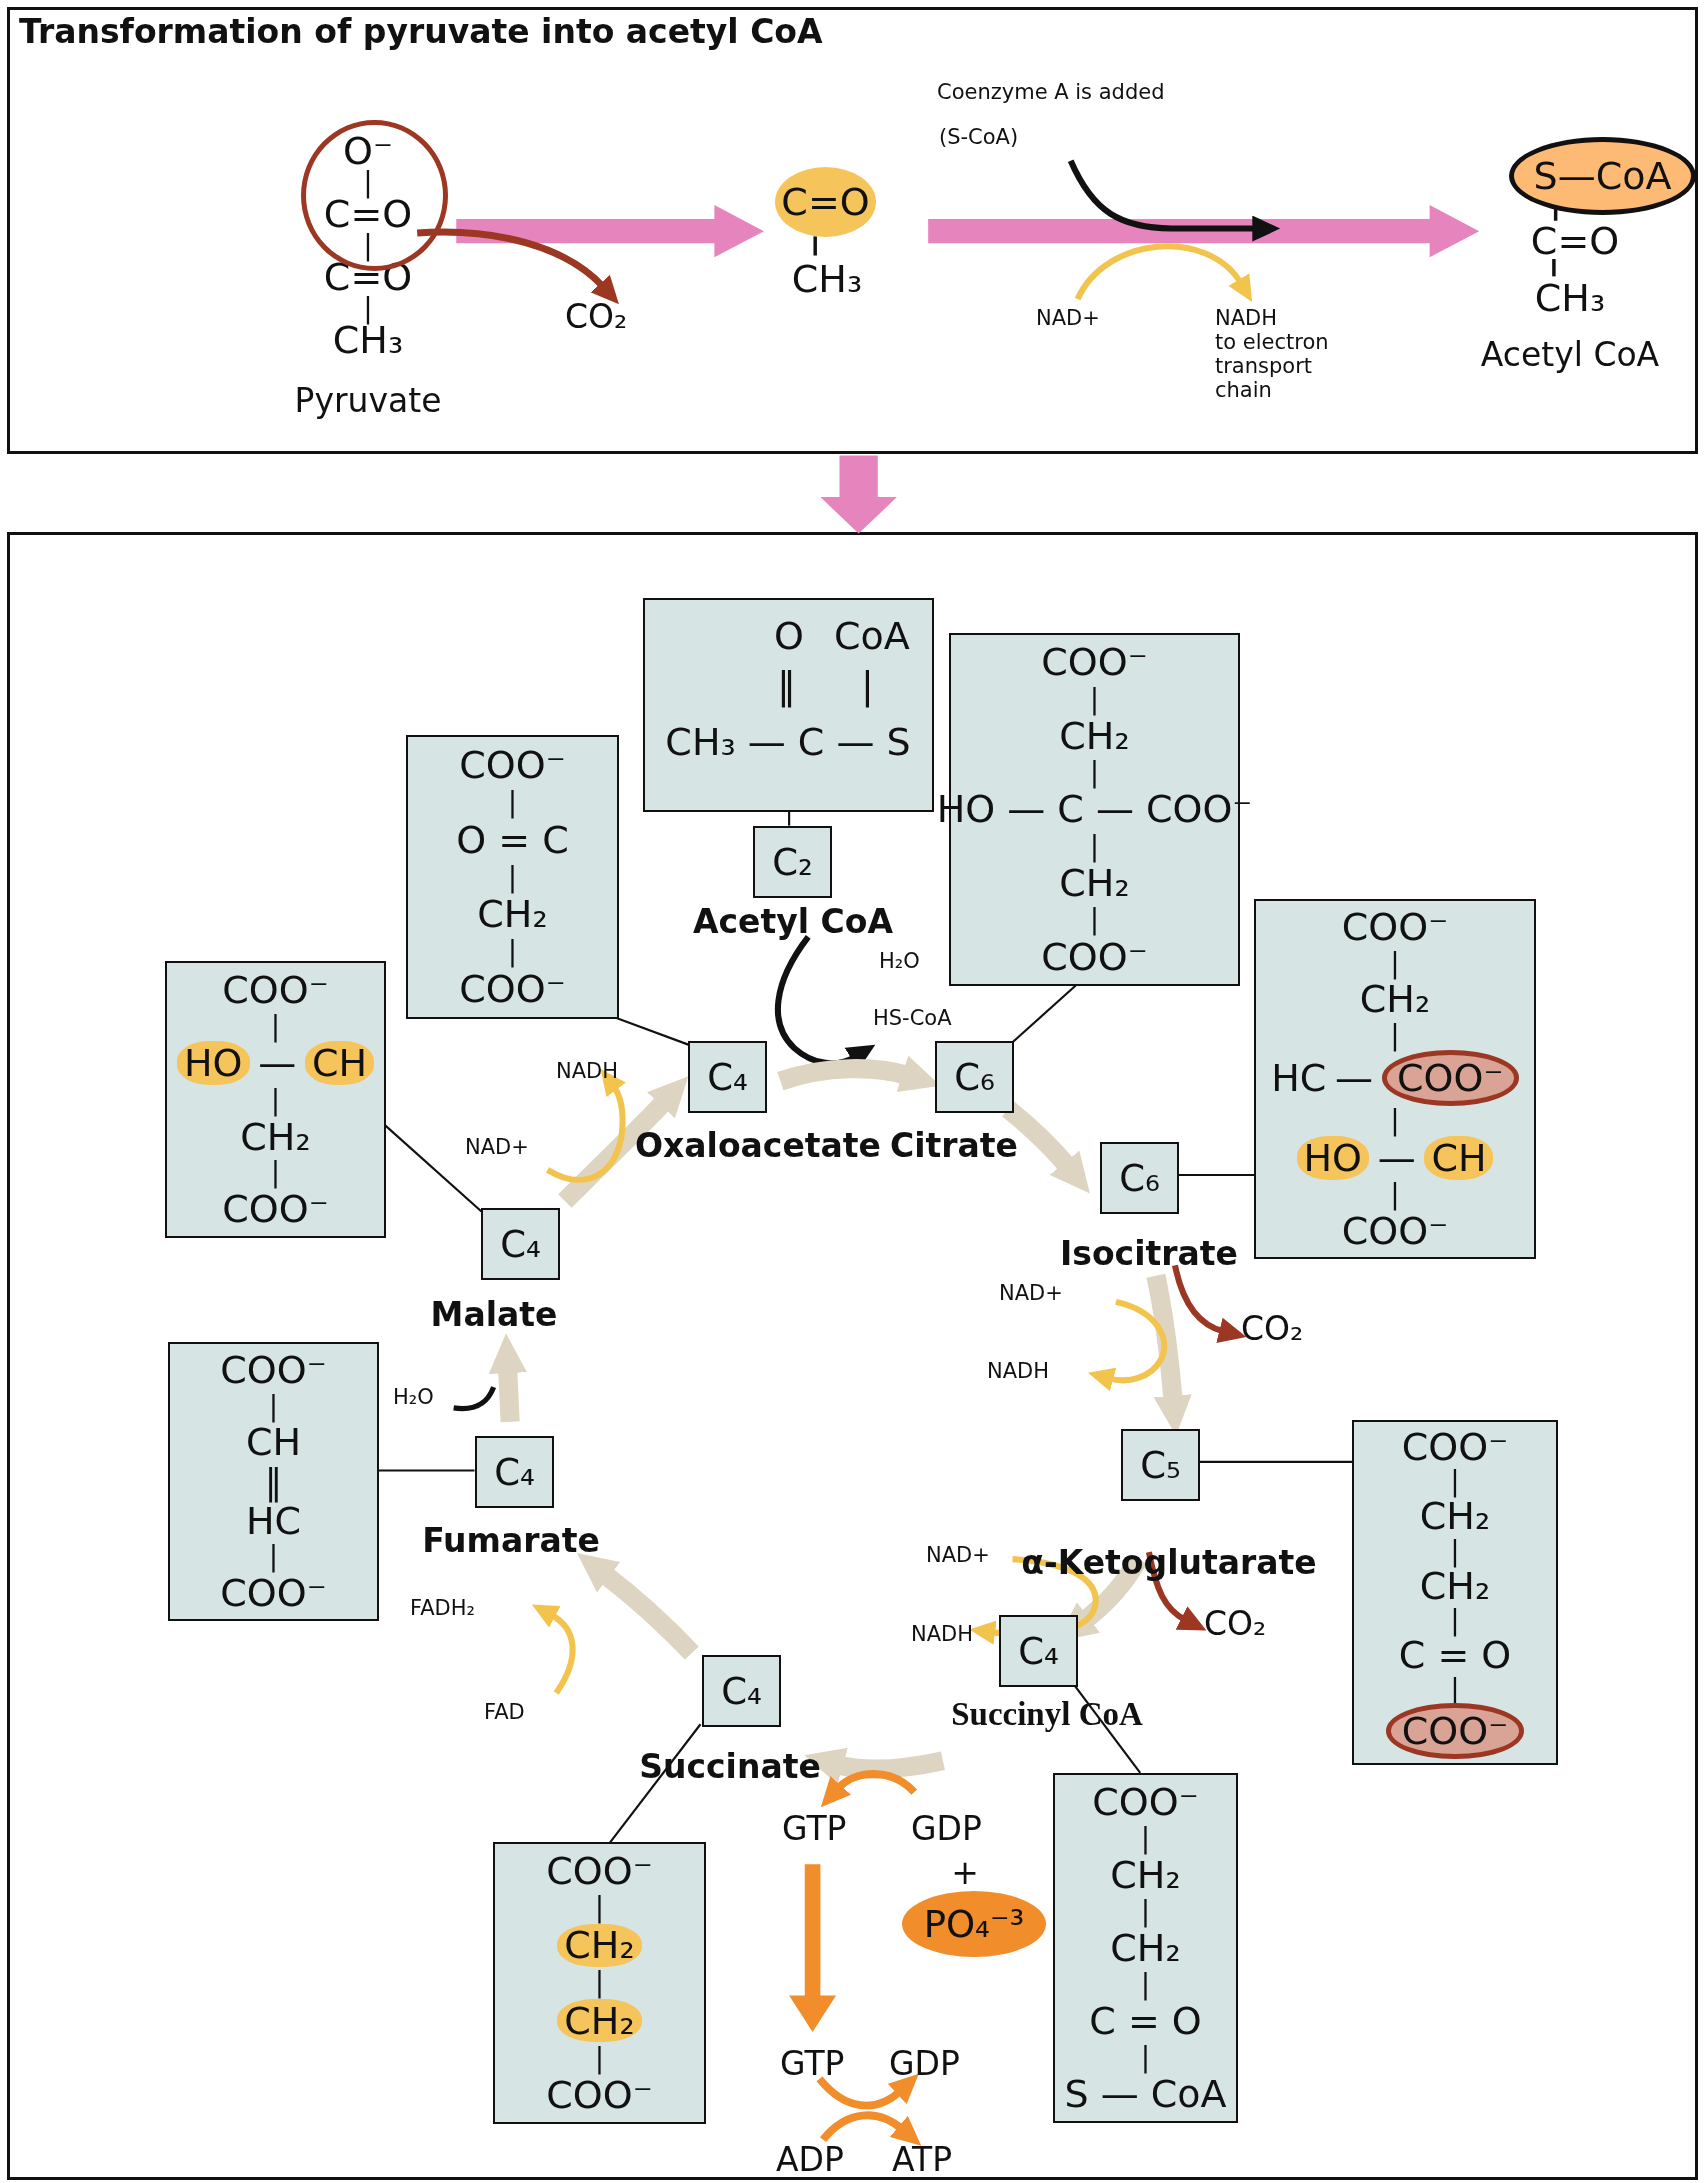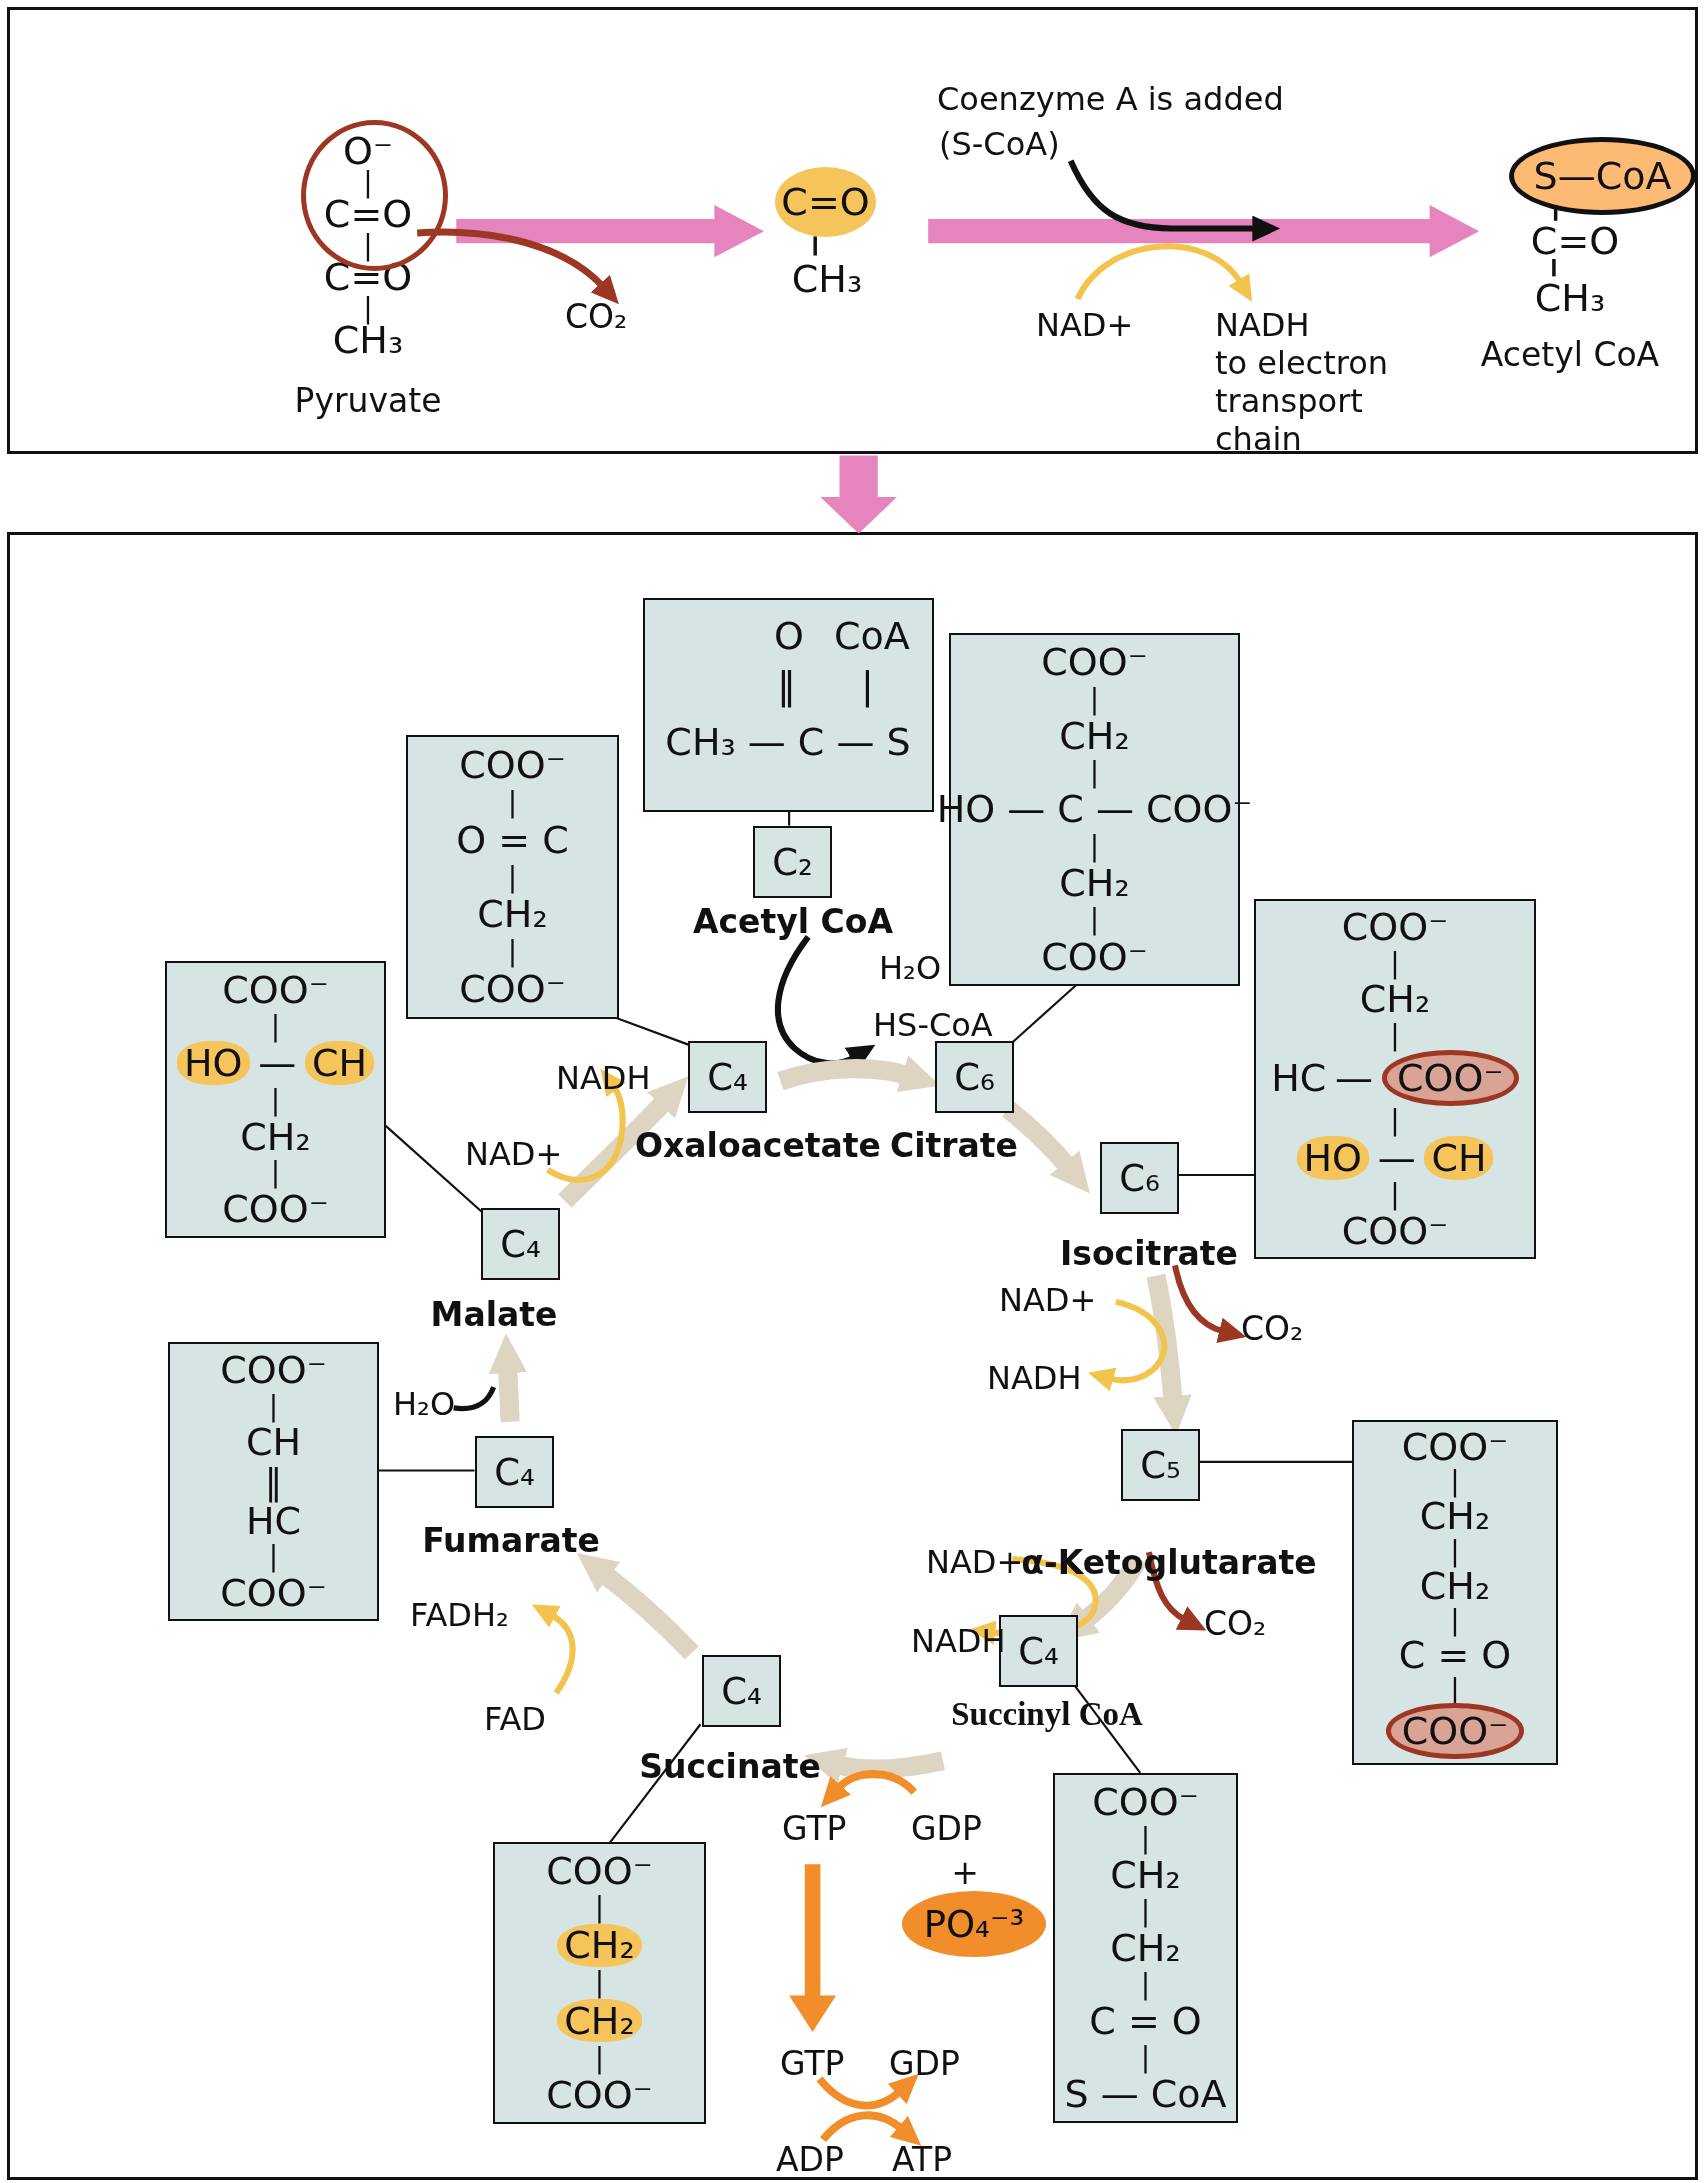--- a/index.html
+++ b/index.html
@@ -7,21 +7,21 @@
     --orange:#f18d2a; --dred:#9c3723; --ovalfill:#d9a395; --ink:#111;
   }
   html,body{margin:0;padding:0;background:#fff;}
   #stage{position:relative;width:1706px;height:2184px;background:#fff;overflow:hidden;
     font-family:"DejaVu Sans","Liberation Sans",sans-serif;color:#111;}
   .abs{position:absolute;}
   .ctr{transform:translateX(-50%);}
   .panel{position:absolute;border:3.5px solid #111;background:#fff;}
   .ptitle{position:absolute;font-weight:bold;font-size:33px;white-space:nowrap;}
   .overlay{position:absolute;left:0;top:0;z-index:1;pointer-events:none;}
-  .txt{font-size:32px;white-space:nowrap;z-index:4;}
+  .txt{font-size:21px;white-space:nowrap;z-index:4;}
   .f44{font-size:38px;white-space:nowrap;z-index:4;}
   .lbl{font-weight:bold;font-size:33px;white-space:nowrap;z-index:4;}
   .sbox{position:absolute;background:var(--boxbg);border:2.6px solid #111;z-index:2;
     display:flex;flex-direction:column;align-items:center;justify-content:space-evenly;}
   .fl{font-size:38px;line-height:42px;white-space:nowrap;display:flex;align-items:center;}
   .bl{font-size:28px;line-height:19px;height:19px;display:flex;align-items:center;}
   .node{position:absolute;width:75px;height:68px;background:var(--boxbg);border:2.6px solid #111;
     z-index:3;display:flex;align-items:center;justify-content:center;font-size:37px;}
   .hl{background:#f5c45a;border-radius:45%;padding:0.9px 7px;}
   .roval{background:var(--ovalfill);border:5.2px solid var(--dred);border-radius:50%;padding:1.7px 10.4px;}
@@ -102,20 +102,21 @@
       <path d="M640,1948 C668,1908 664,1874 634,1858" marker-end="url(#myel)"></path>
     </g>
 
     <path d="M1052,2062 C1026,2034 984,2036 964,2058" fill="none" stroke="#f18d2a" stroke-width="9" marker-end="url(#morg)"></path>
     <path d="M926,2145 L944,2145 L944,2296 L962,2296 L935,2338 L908,2296 L926,2296 Z" fill="#f18d2a"></path>
     <path d="M943,2392 C972,2428 1008,2432 1036,2406" fill="none" stroke="#f18d2a" stroke-width="9" marker-end="url(#morg)"></path>
     <path d="M947,2462 C974,2428 1010,2426 1038,2450" fill="none" stroke="#f18d2a" stroke-width="9" marker-end="url(#morg)"></path>
   </svg>
 
   <div class="panel" style="left:7px;top:7px;width:1685px;height:441px;"></div>
+  <div class="ptitle" style="left:19px;top:12px;">Transformation of pyruvate into acetyl CoA</div>
 
   <div class="col" style="left:368px;top:129px;transform:translateX(-50%);">
     <span class="f44">O⁻</span>
     <span class="bl">|</span>
     <span class="f44">C=O</span>
     <span class="bl">|</span>
     <span class="f44">C=O</span>
     <span class="bl">|</span>
     <span class="f44">CH₃</span>
   </div>

